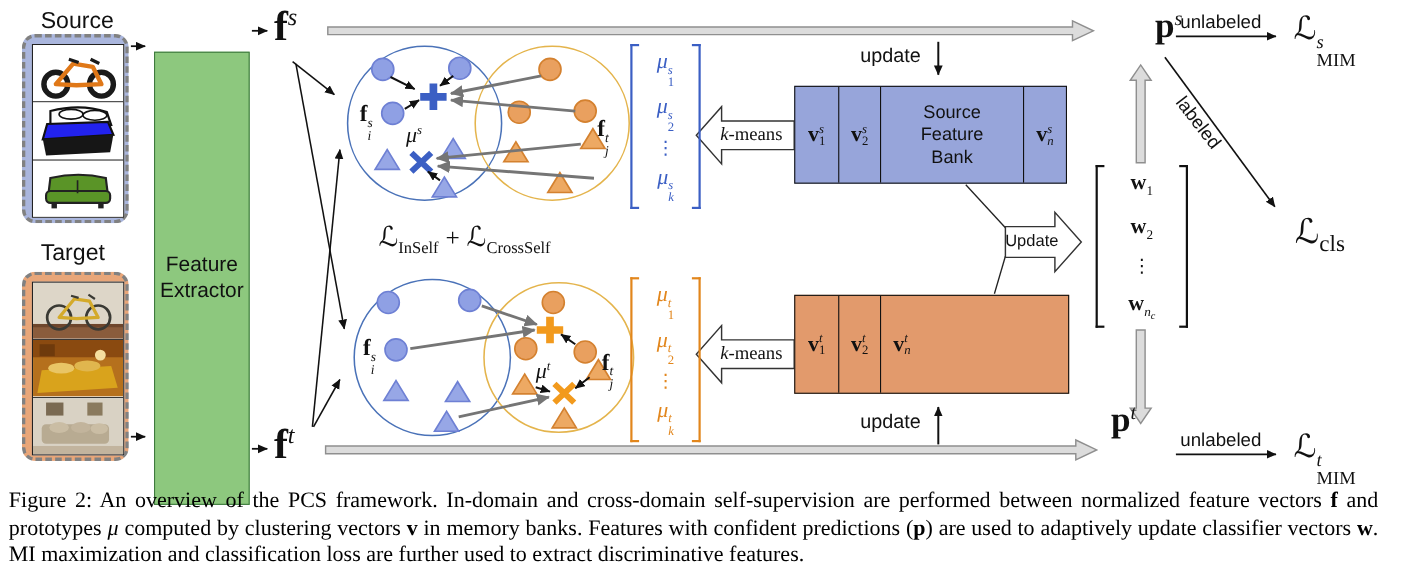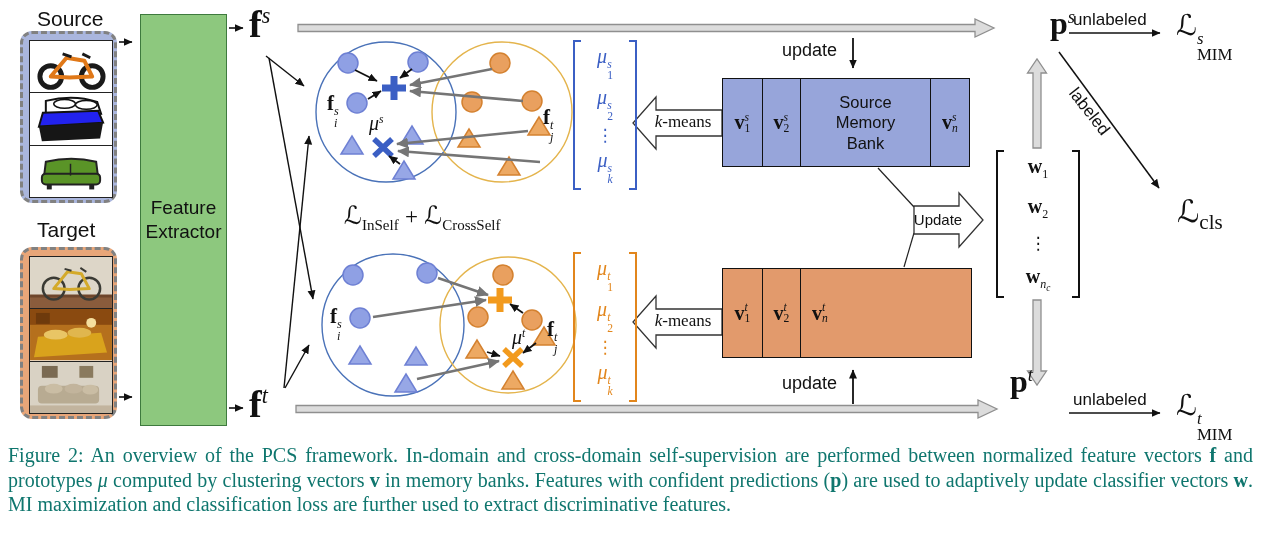--- a/index.html
+++ b/index.html
@@ -18,32 +18,32 @@
   .dots { font-family:"DejaVu Sans",sans-serif; line-height:1; }
   svg.layer { position:absolute; left:0; top:0; z-index:1; }
   .txt { z-index:2; }
   
   .stack-box { border:3px dashed #818181; border-radius:12px; z-index:2; }
   .inner-frame { position:absolute; left:6px; top:6px; width:84px; height:158px; background:#fff; border:1.6px solid #222; display:flex; flex-direction:column; }
   .img-cell { flex:1; border-bottom:1.4px solid #222; overflow:hidden; }
   .img-cell:last-child { border-bottom:none; }
   .img-cell svg { display:block; width:100%; height:100%; }
   
-  .fe-box { background:#8dc87e; border:1.6px solid #3e7a3e; display:flex; align-items:center; justify-content:center; text-align:center; z-index:2; }
+  .fe-box { background:#8dc87e; border:1.6px solid #3e7a3e; display:flex; align-items:center; justify-content:center; text-align:center; z-index:2;margin-top:33px; }
   
   .bank { display:flex; border:1.7px solid #111; z-index:2; }
   .bank .cell { display:flex; align-items:center; justify-content:center; border-right:1.7px solid #111; }
   .bank .cell:last-child { border-right:none; }
   .bank .bname { flex:1; font-family:"Liberation Sans",sans-serif; font-size:16.5px; line-height:1.22; text-align:center; padding:0 20px; }
   
   .vec { z-index:2; display:flex; flex-direction:column; justify-content:space-between; align-items:center; padding:5px 0; }
   .brk { position:absolute; top:0; bottom:0; width:8px; }
   .brk.l { left:0; border-left:2.2px solid currentColor; border-top:2.2px solid currentColor; border-bottom:2.2px solid currentColor; }
   .brk.r { right:0; border-right:2.2px solid currentColor; border-top:2.2px solid currentColor; border-bottom:2.2px solid currentColor; }
-  .caption { z-index:2; text-align:justify; font-size:20px; line-height:24.6px; color:#0f766e; }
+  .caption { z-index:2; text-align:justify; font-size:20px; line-height:24.6px; color:#000000; }
   .caption .b { font-weight:bold; }
   .caption .i { font-style:italic; }
   .watermark { z-index:3; font-family:"Liberation Sans","DejaVu Sans",sans-serif; font-size:40px; color:#8c8c8c; opacity:0.55; letter-spacing:2px; white-space:nowrap; }
 </style>
 </head>
 <body>
 
 <div id="canvas">
 
   <svg class="layer" width="1277" height="533" viewBox="0 0 1277 533">
@@ -269,21 +269,21 @@
       </span></div>
   <div class="abs txt" style="left:369px;top:112px;font-size:20px;"><span class="it">μ</span><span class="it sp">s</span></div>
   <div class="abs txt" style="left:330px;top:304px;font-size:21px;"><span class="mbold">f</span><span class="stk">
         <span class="it">s</span>
         <span class="it">i</span>
       </span></div>
   <div class="abs txt" style="left:547px;top:317px;font-size:21px;"><span class="mbold">f</span><span class="stk">
         <span class="it">t</span>
         <span class="it">j</span>
       </span></div>
-  <div class="abs txt" style="left:512px;top:326px;font-size:20px;"><span class="it">μ</span><span class="it sp">t</span></div>
+  <div class="abs txt" style="left:487px;top:326px;font-size:20px;"><span class="it">μ</span><span class="it sp">t</span></div>
 
   <div class="abs txt" style="left:344px;top:201px;font-size:25px;">
     <span class="cal">ℒ</span><sub style="font-size:15px;">InSelf</sub>
     <span style="font-size:23px;">+</span>
     <span class="cal">ℒ</span><sub style="font-size:15px;">CrossSelf</sub>
   </div>
 
   <div class="abs vec" style="left:573px;top:40px;width:64px;height:150px;color:#3b5fc4;font-size:20px;">
     <div class="brk l"></div>
       <div class="brk r"></div>
@@ -334,21 +334,21 @@
           <span>1</span>
         </span>
       </div>
     <div class="cell" style="width:38px;">
         <span class="mbold">v</span>
         <span class="stk">
           <span class="it">s</span>
           <span>2</span>
         </span>
       </div>
-    <div class="cell bname">Source Memory Bank</div>
+    <div class="cell bname">Source Feature Bank</div>
     <div class="cell" style="width:38px;">
         <span class="mbold">v</span>
         <span class="stk">
           <span class="it">s</span>
           <span class="it">n</span>
         </span>
       </div>
   </div>
 
   <div class="abs bank" style="left:722px;top:268px;width:250px;height:90px;background:#e29a6c;font-size:20px;">

